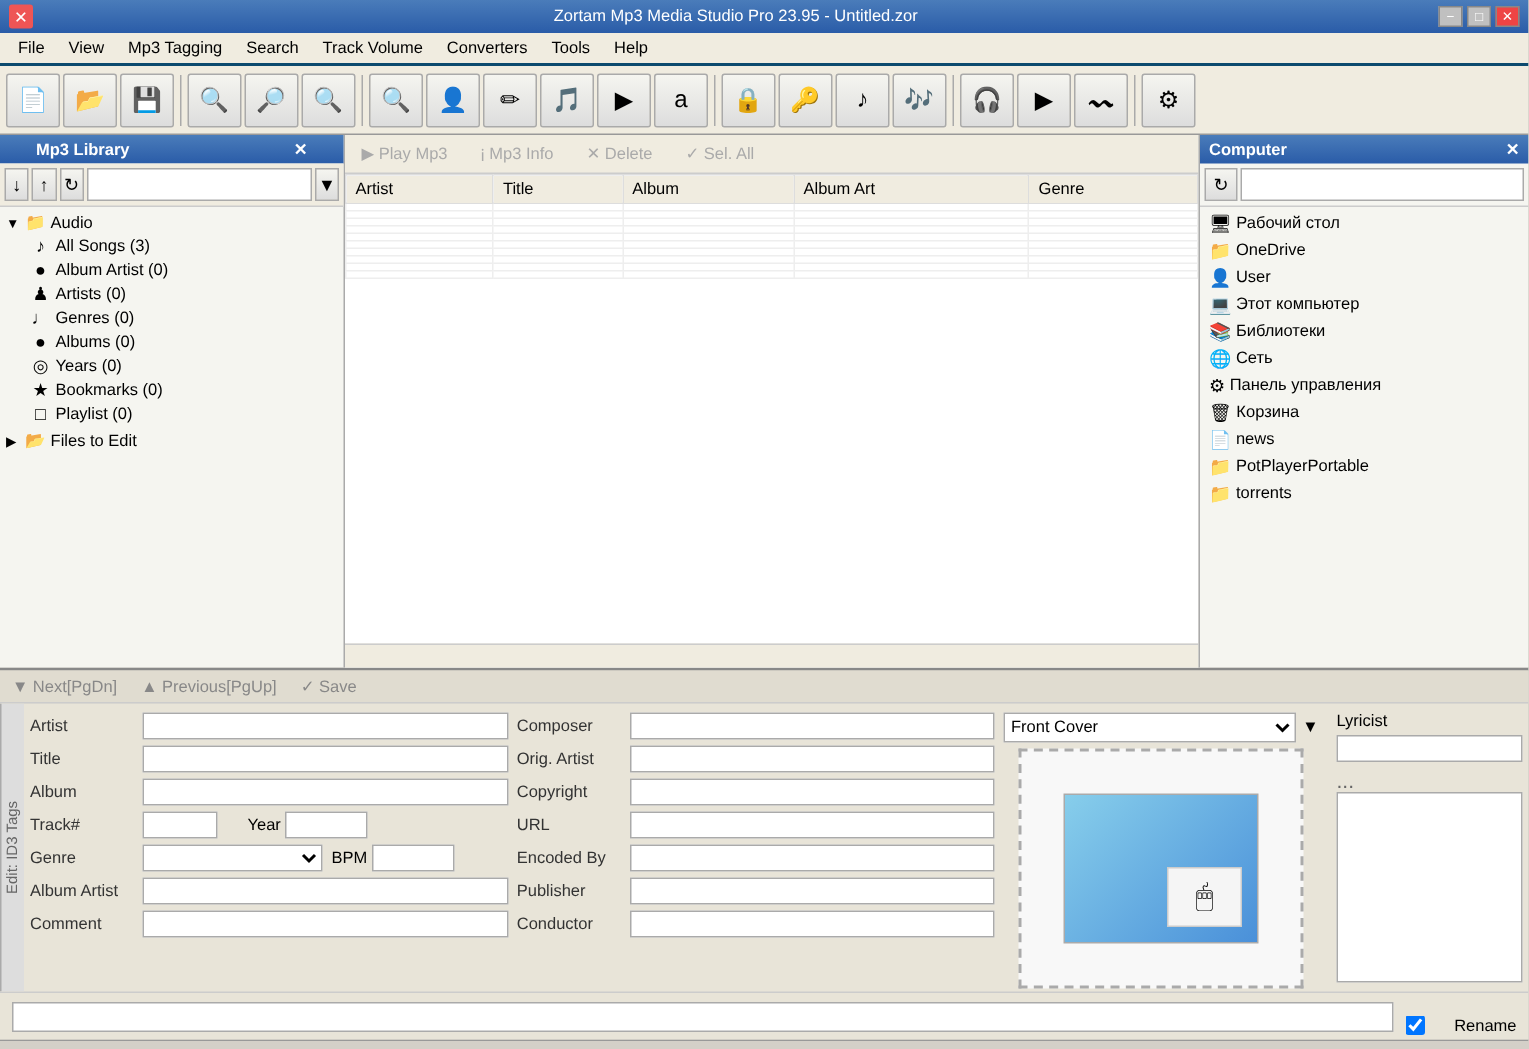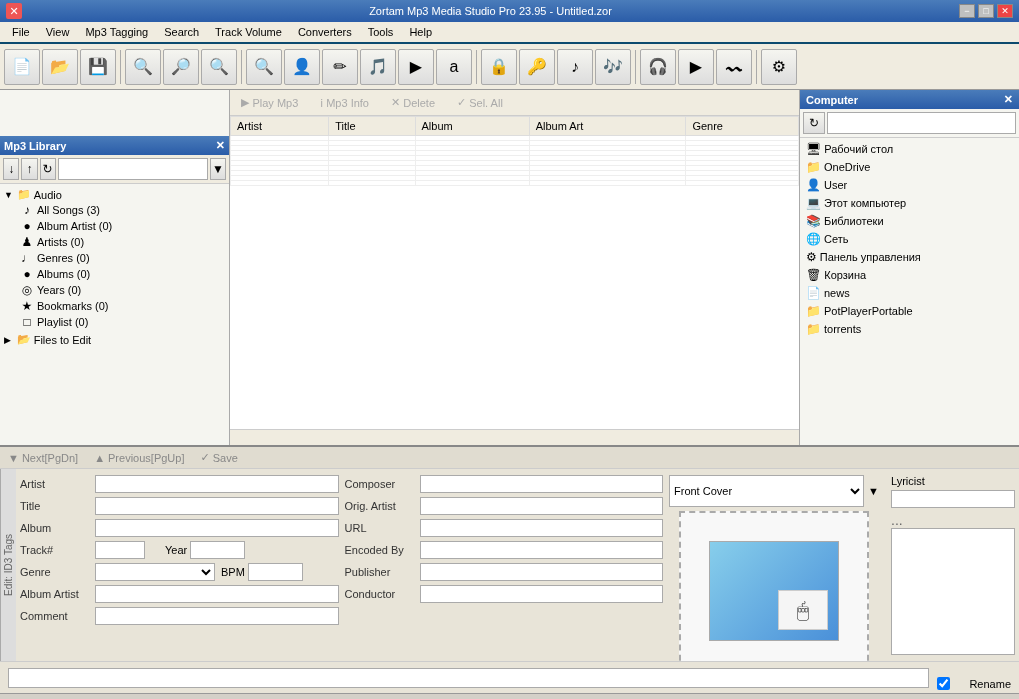--- a/index.html
+++ b/index.html
@@ -19,21 +19,21 @@
     
     #toolbar { background: #f0ece0; height: 46px; display: flex; align-items: center; padding: 2px 4px; border-bottom: 1px solid #999; gap: 2px; flex-wrap: wrap; }
     .tb-btn { width: 36px; height: 36px; background: linear-gradient(to bottom, #f5f5f0, #ddd); border: 1px solid #aaa; border-radius: 2px; display: flex; align-items: center; justify-content: center; cursor: pointer; font-size: 16px; }
     .tb-sep { width: 1px; height: 34px; background: #aaa; margin: 0 2px; }
 
     
     #main { display: flex; height: calc(699px - 22px - 22px - 46px - 32px - 24px); }
 
     
     #left-panel { width: 230px; min-width: 230px; background: #f5f5f0; border-right: 1px solid #aaa; display: flex; flex-direction: column; }
-    #lib-header { background: linear-gradient(to bottom, #4a7cba, #2a5ca8); color: #fff; padding: 3px 4px; display: flex; justify-content: space-between; align-items: center; font-size: 11px; font-weight: bold; margin-top: 46px; }
+    #lib-header { background: linear-gradient(to bottom, #4a7cba, #2a5ca8); color: #fff; padding: 3px 24px; display: flex; justify-content: space-between; align-items: center; font-size: 11px; font-weight: bold; }
     #lib-toolbar { background: #f0ece0; padding: 3px; display: flex; gap: 2px; border-bottom: 1px solid #ccc; }
     .lib-btn { width: 22px; height: 22px; background: linear-gradient(to bottom, #f5f5f0, #ddd); border: 1px solid #aaa; display: flex; align-items: center; justify-content: center; cursor: pointer; font-size: 12px; }
     #lib-tree { flex: 1; overflow-y: auto; padding: 2px; }
     .tree-group { margin: 1px 0; }
     .tree-parent { display: flex; align-items: center; gap: 3px; padding: 1px 2px; cursor: pointer; }
     .tree-children { margin-left: 16px; }
     .tree-item { display: flex; align-items: center; gap: 3px; padding: 1px 2px; cursor: pointer; }
     .tree-icon { font-size: 12px; width: 14px; text-align: center; }
     .expand-icon { font-size: 9px; width: 10px; }
 
@@ -59,21 +59,21 @@
     
     #tag-editor { background: #f0ece0; border-top: 2px solid #888; flex: 1; display: flex; flex-direction: column; }
     #tag-header { background: #e0dcd0; padding: 3px 8px; display: flex; gap: 10px; border-bottom: 1px solid #ccc; }
     .tag-nav-btn { display: flex; align-items: center; gap: 3px; font-size: 11px; color: #888; cursor: pointer; }
     .field-row { display: flex; align-items: center; margin-bottom: 4px; }
     .field-label { width: 75px; font-size: 11px; color: #333; }
     .field-input { flex: 1; height: 18px; border: 1px solid #aaa; background: #fff; padding: 1px 3px; font-size: 11px; }
     .field-input-sm { width: 55px; height: 18px; border: 1px solid #aaa; background: #fff; padding: 1px 3px; font-size: 11px; }
     .field-select { height: 18px; border: 1px solid #aaa; background: #fff; font-size: 11px; }
     .cover-selector { display: flex; align-items: center; gap: 4px; margin-bottom: 4px; }
-    .cover-dropdown { flex: 1; height: 32px; border: 1px solid #aaa; background: #fff; font-size: 11px; }
+    .cover-dropdown { flex: 1; height: 20px; border: 1px solid #aaa; background: #fff; font-size: 11px; }
     .cover-area { width: 190px; height: 160px; border: 2px dashed #aaa; display: flex; align-items: center; justify-content: center; background: #f8f8f8; margin: 0 auto; }
     #lyricist-panel { width: 130px; display: flex; flex-direction: column; padding-left: 6px; }
     .lyricist-label { font-size: 11px; margin-bottom: 3px; }
     .lyricist-input { height: 18px; border: 1px solid #aaa; background: #fff; width: 100%; margin-bottom: 4px; }
     .lyricist-more { font-size: 14px; color: #666; cursor: pointer; }
     .lyricist-textarea { flex: 1; border: 1px solid #aaa; background: #fff; width: 100%; resize: none; font-size: 11px; }
 
     
     #rename-bar { background: #e8e4d8; border-top: 1px solid #ccc; padding: 3px 8px; display: flex; align-items: center; gap: 8px; }
     #rename-input { flex: 1; height: 20px; border: 1px solid #aaa; background: #fff; padding: 1px 3px; font-size: 11px; }
@@ -434,20 +434,24 @@
       <div style="flex:1;">
         <div class="field-row">
           <span class="field-label">Composer</span>
           <input class="field-input" type="text" style="">
         </div>
         <div class="field-row">
           <span class="field-label">Orig. Artist</span>
           <input class="field-input" type="text" style="">
         </div>
         <div class="field-row">
+          <span class="field-label">Copyright</span>
+          <input class="field-input" type="text" style="">
+        </div>
+        <div class="field-row">
           <span class="field-label">URL</span>
           <input class="field-input" type="text" style="">
         </div>
         <div class="field-row">
           <span class="field-label">Encoded By</span>
           <input class="field-input" type="text" style="">
         </div>
         <div class="field-row">
           <span class="field-label">Publisher</span>
           <input class="field-input" type="text" style="">

